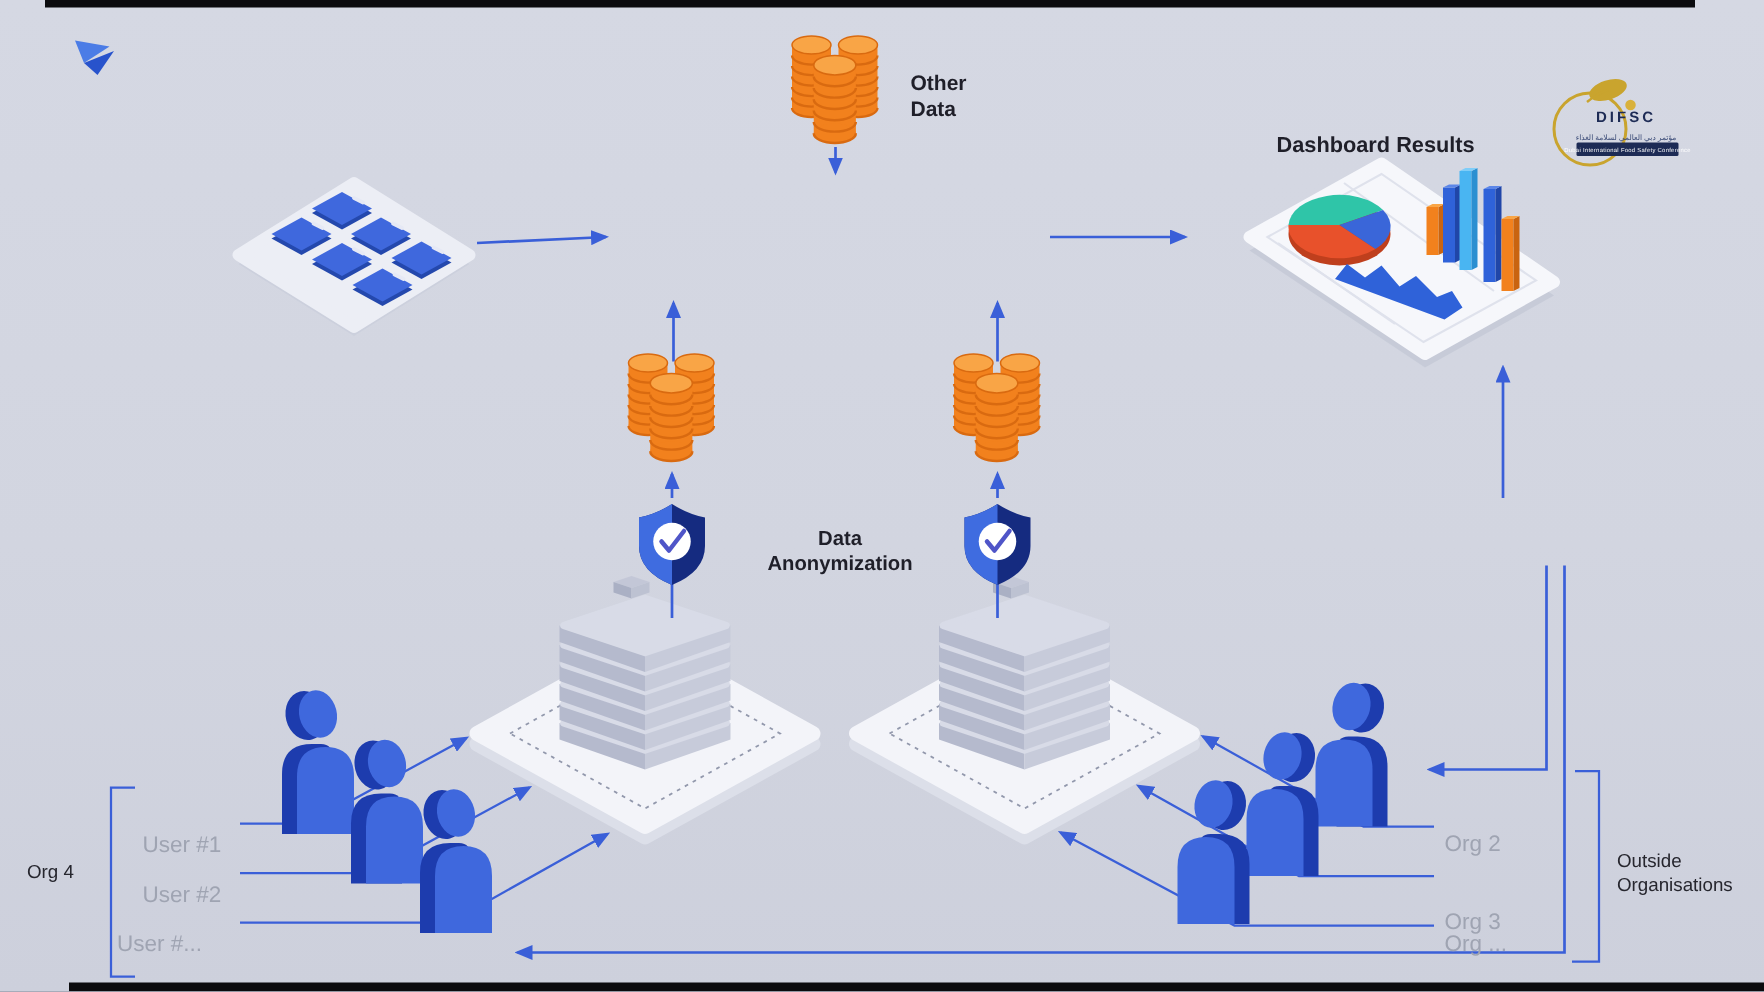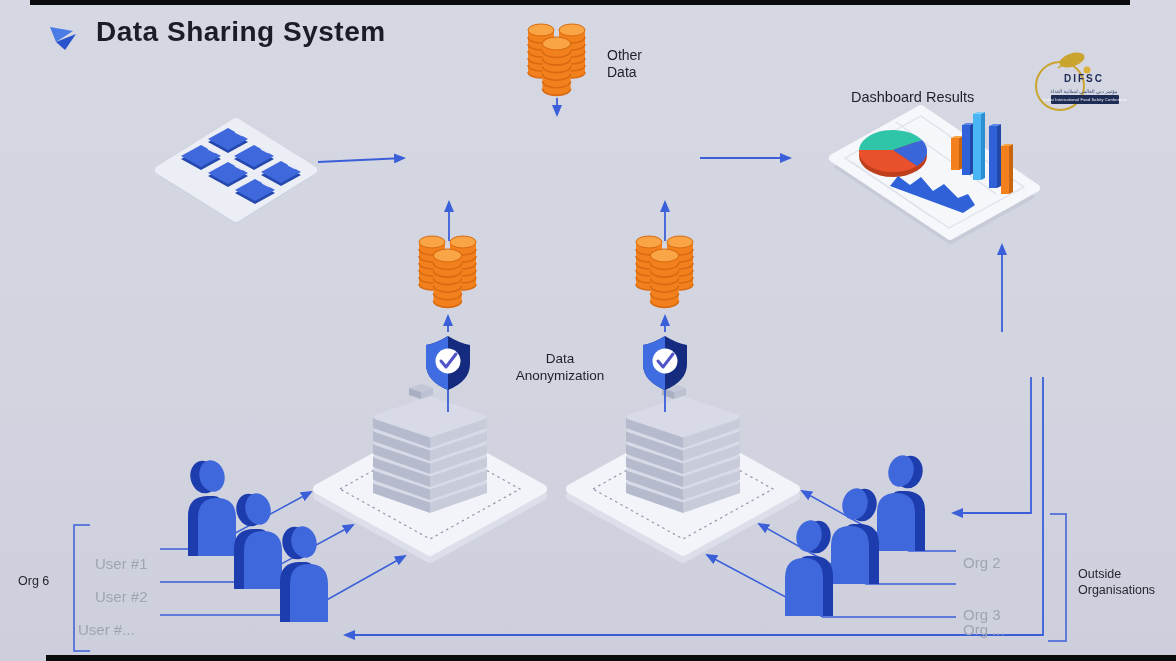--- a/index.html
+++ b/index.html
@@ -7,21 +7,21 @@
     position:relative;width:1176px;height:661px;overflow:hidden;
     background:linear-gradient(180deg,#d5d8e3 0%,#d2d5e0 55%,#cdd0dc 100%);
     font-family:"Liberation Sans",sans-serif;
   }
   .bar{position:absolute;background:#0b0b0e;}
   #bar-top{left:30px;top:0;width:1100px;height:5px;}
   #bar-bottom{left:46px;top:655px;width:1130px;height:6px;}
   svg{position:absolute;left:0;top:0;}
   .lbl{position:absolute;white-space:nowrap;}
   .title{left:96px;top:16px;font-size:28px;font-weight:700;color:#1c1c26;letter-spacing:.5px;}
-  .blk{font-size:14px;font-weight:400;color:#1f1f29;line-height:18px;}
+  .blk{font-size:14px;font-weight:700;color:#1f1f29;line-height:18px;}
   .gray{font-size:15px;color:#9fa4b2;}
   .blkS{font-size:12.5px;color:#26262e;line-height:16px;}
   #supplemental{left:128px;top:73px;}
   #otherdata{left:607px;top:47px;line-height:17px;}
   #dashresults{left:851px;top:88px;font-size:14.5px;}
   #anonym{left:498px;top:350px;width:124px;text-align:center;white-space:normal;line-height:17px;font-size:13.5px;}
   .node{
     position:absolute;border:1.6px solid #4a6bd8;border-radius:14px;
     background:linear-gradient(180deg,#d4d7e2,#c9cdda);
     display:flex;align-items:center;justify-content:center;text-align:center;
@@ -227,38 +227,37 @@
       <circle cx="1060" cy="86" r="24" fill="none" stroke="#c9a42e" stroke-width="2"></circle>
       <ellipse cx="1072" cy="60" rx="13" ry="6.5" fill="#c9a42e" transform="rotate(-18 1072 60)"></ellipse>
       <path d="M1058,68 Q1064,63 1072,60" stroke="#c9a42e" stroke-width="1.6" fill="none"></path>
       <circle cx="1087" cy="70" r="3.5" fill="#d9b13b"></circle>
     </g>
   </svg>
 
   <div class="bar" id="bar-top"></div>
   <div class="bar" id="bar-bottom"></div>
 
-  <div class="lbl title">Data Sharing System</div>
 
 
   <div class="lbl blk" id="otherdata">
     <div>Other</div>
     <div>Data</div>
   </div>
 
 
   <div class="lbl blk" id="dashresults">Dashboard Results</div>
 
   <div class="lbl blk" id="anonym">
     <div>Data</div>
     <div>Anonymization</div>
   </div>
 
 
-  <div class="lbl blkS" id="org1">Org 6</div>
+  <div class="lbl blkS" id="org1">Org 4</div>
   <div class="lbl gray" id="user1">User #1</div>
   <div class="lbl gray" id="user2">User #2</div>
   <div class="lbl gray" id="user3">User #...</div>
   <div class="lbl gray" id="org2">Org 2</div>
   <div class="lbl gray" id="org3">Org 3</div>
   <div class="lbl gray" id="orgm">Org ...</div>
 
   <div class="lbl blkS" id="outside">
     <div>Outside</div>
     <div>Organisations</div>

